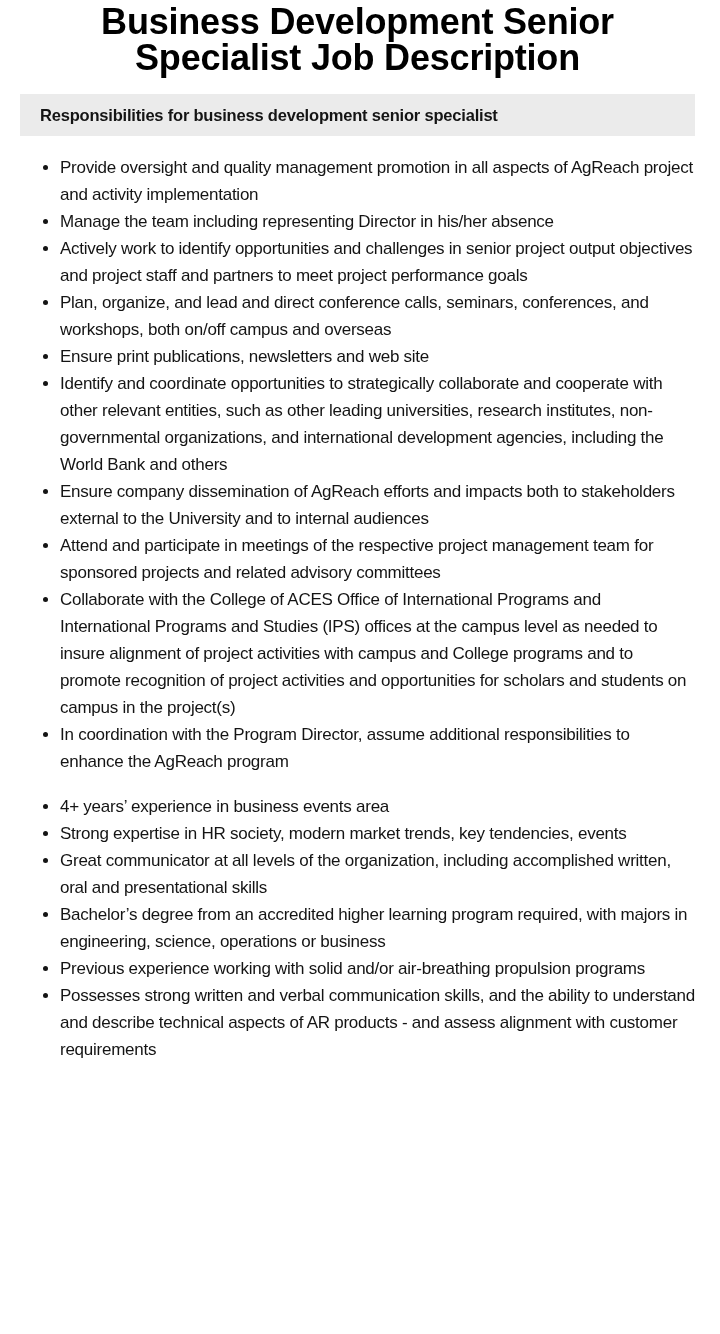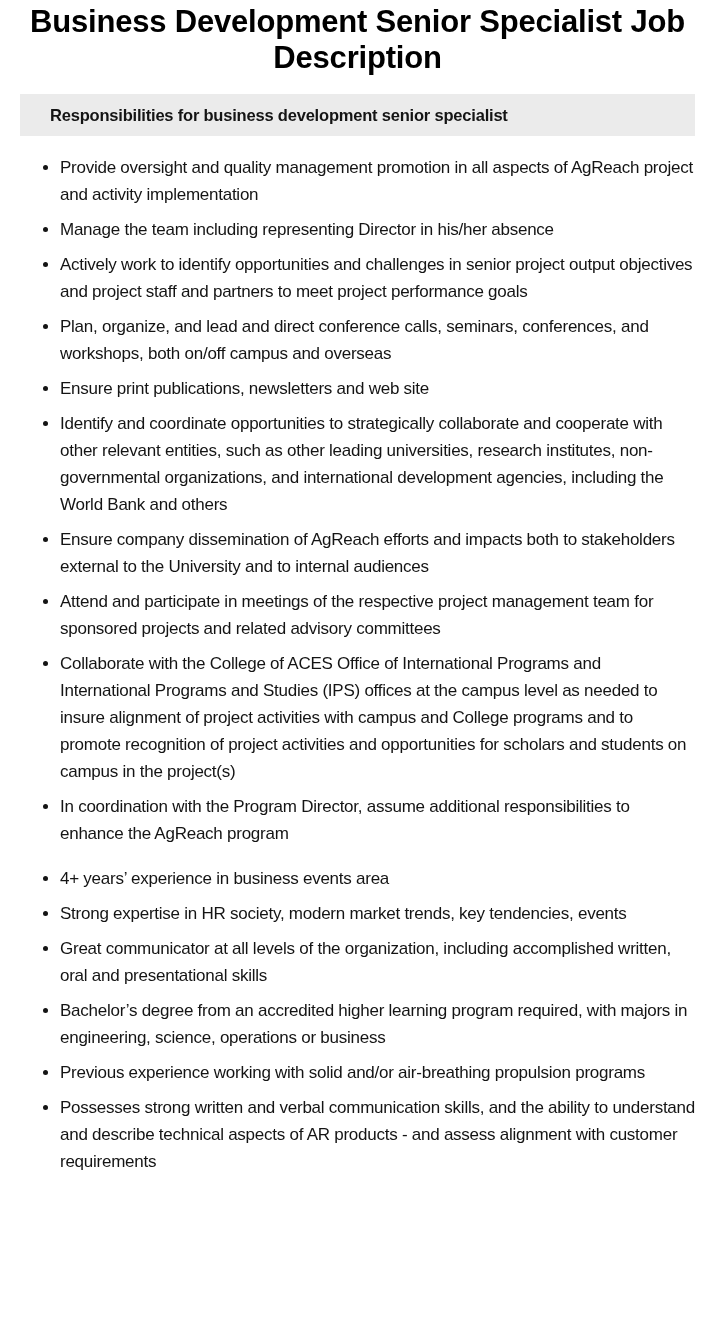--- a/index.html
+++ b/index.html
@@ -16,56 +16,55 @@
     }
     .page {
       padding: 0 25px 0 20px;
       box-sizing: border-box;
       width: 720px;
     }
     h1.title {
       margin: 0;
       padding-top: 4px;
       text-align: center;
-      font-size: 31px;
+      font-size: 36px;
       line-height: 36px;
       font-weight: bold;
       color: #000;
       letter-spacing: -0.2px;
     }
     p.intro {
       margin: 20px 0 0 0;
       font-size: 17px;
       line-height: 27px;
       color: #141414;
       letter-spacing: -0.2px;
     }
     .section-header {
       background: #ebebeb;
       margin-top: 18px;
       height: 42px;
       display: flex;
       align-items: center;
-      padding-left: 30px;
+      padding-left: 20px;
       font-size: 16.5px;
       font-weight: bold;
       color: #141414;
       letter-spacing: -0.2px;
     }
     ul.bullets {
       margin: 18px 0 0 0;
       padding-left: 40px;
       font-size: 17px;
       line-height: 27px;
       color: #141414;
       letter-spacing: -0.25px;
     }
     ul.bullets li {
       padding-left: 0;
-      margin-top: 8px;
     }
     #qual-header { margin-top: 20px; }
   </style>
 </head>
 <body>
 
 <div class="page">
   <h1 class="title">Business Development Senior Specialist Job Description</h1>
 
   <div class="section-header">Responsibilities for business development senior specialist</div>

